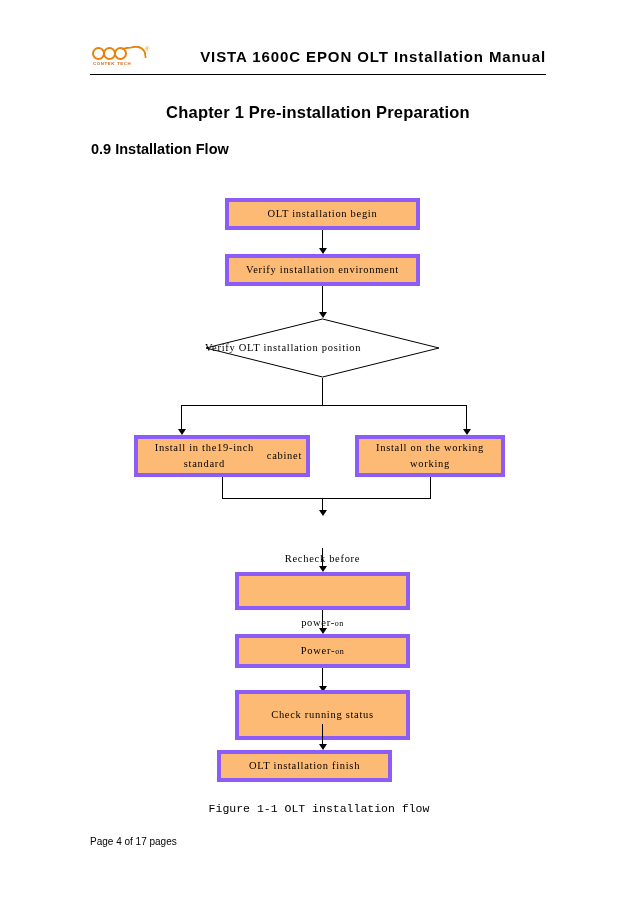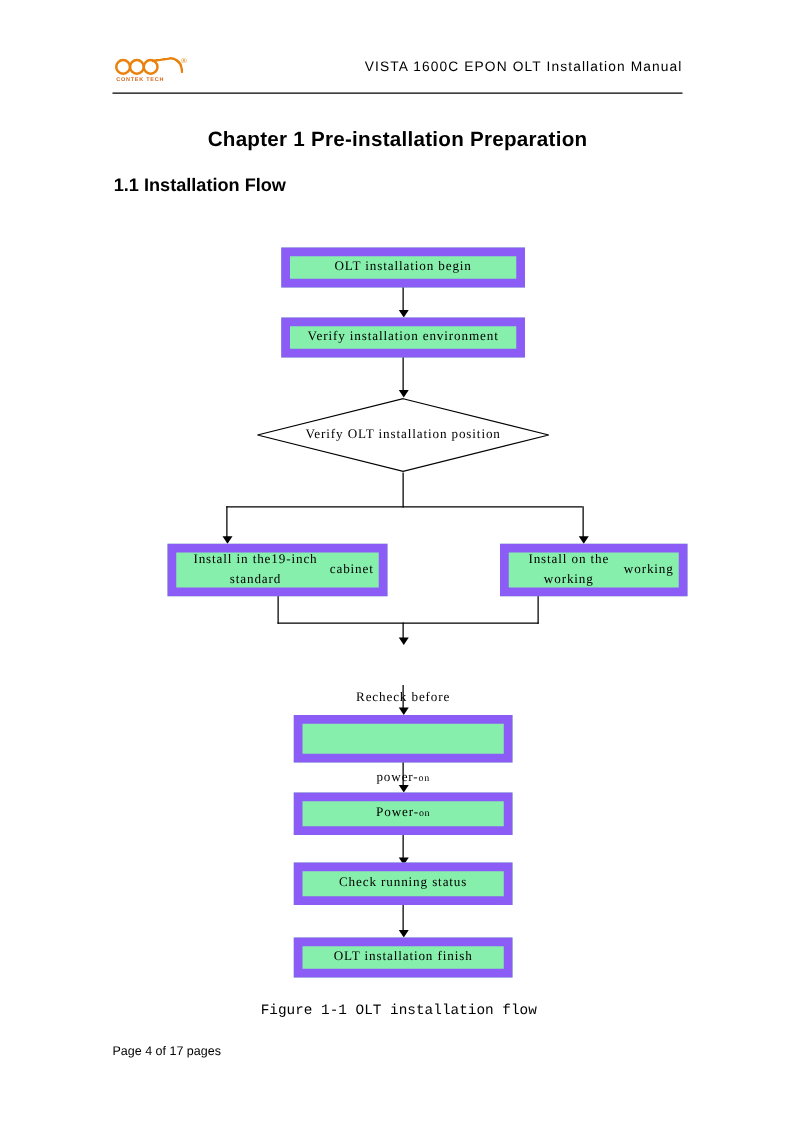--- a/index.html
+++ b/index.html
@@ -84,22 +84,22 @@
     letter-spacing: 0.6px;
     color: #d2691e;
     font-family: "Liberation Sans", sans-serif;
     font-weight: bold;
   }
   .header-title {
     position: absolute;
     right: 0;
     top: 2px;
     font-family: "Liberation Sans", sans-serif;
-    font-weight: normal;
-    font-size: 11px;
+    font-weight: bold;
+    font-size: 15px;
     letter-spacing: 0.9px;
     color: #000;
     white-space: nowrap;
   }
   .header-rule {
     position: absolute;
     left: 90px;
     top: 74px;
     width: 456px;
     height: 0;
@@ -132,22 +132,22 @@
   .flow {
     position: absolute;
     left: 90px;
     top: 190px;
     width: 458px;
     height: 610px;
   }
   .node {
     position: absolute;
     box-sizing: border-box;
-    border: 7px solid #8b5cf6;
-    background: #86efac;
+    border: 4px solid #8b5cf6;
+    background: #fdba74;
     display: flex;
     align-items: center;
     justify-content: center;
     text-align: center;
     font-family: "Liberation Serif", serif;
     font-size: 10.5px;
     letter-spacing: 0.7px;
     line-height: 1.45;
     padding: 2px 4px;
   }
@@ -156,21 +156,21 @@
     background: transparent;
   }
   .diamond-svg {
     position: absolute;
     left: 0;
     top: 0;
   }
   .diamond-label {
     position: absolute;
     width: 100%;
-    text-align: center;
+    text-align: left;
     font-size: 10.5px;
     letter-spacing: 0.7px;
   }
 
   .conn {
     position: absolute;
     background: #000;
   }
   .vline { width: 1px; }
   .hline { height: 1px; }
@@ -220,21 +220,21 @@
         <span class="logo-swoosh"></span>
       </div>
       <span class="logo-reg">®</span>
       <span class="logo-sub">CONTEK TECH</span>
     </div>
     <div class="header-title">VISTA 1600C EPON OLT Installation Manual</div>
   </div>
   <div class="header-rule"></div>
 
   <div class="chapter-title">Chapter 1 Pre-installation Preparation</div>
-  <div class="section-title">1.1 Installation Flow</div>
+  <div class="section-title">0.9 Installation Flow</div>
 
   <div class="flow">
 
     <div class="node" style="left:135px; top:8px; width:195px; height:32px;">OLT installation begin</div>
     <div class="conn vline" style="left:232px; top:40px; height:20px;"></div>
     <div class="arrow-down" style="left:228.5px; top:58px;"></div>
 
     <div class="node" style="left:135px; top:64px; width:195px; height:32px;">Verify installation environment</div>
     <div class="conn vline" style="left:232px; top:96px; height:28px;"></div>
     <div class="arrow-down" style="left:228.5px; top:122px;"></div>
@@ -253,21 +253,21 @@
     <div class="arrow-down" style="left:87.5px; top:239px;"></div>
     <div class="arrow-down" style="left:372.5px; top:239px;"></div>
 
     <div class="node" style="left:44px; top:245px; width:176px; height:42px; flex-direction:row; line-height:1.5;">
       <span>
         <span>Install in the</span><span>19</span><span>-inch standard</span>
       </span>
       <span>cabinet</span>
     </div>
 
-    <div class="node" style="left:265px; top:245px; width:150px; height:42px; flex-direction:row; line-height:1.5;margin-left:45px;">
+    <div class="node" style="left:265px; top:245px; width:150px; height:42px; flex-direction:column; line-height:1.5;">
       <span>Install on the working</span>
       <span>working</span>
     </div>
 
     <div class="conn vline" style="left:132px; top:287px; height:22px;"></div>
     <div class="conn vline" style="left:340px; top:287px; height:22px;"></div>
     <div class="conn hline" style="left:132px; top:308px; width:209px;"></div>
     <div class="conn vline" style="left:232px; top:308px; height:14px;"></div>
     <div class="arrow-down" style="left:228.5px; top:320px;"></div>
 
@@ -280,23 +280,23 @@
     </div>
     <div class="conn vline" style="left:232px; top:420px; height:20px;"></div>
     <div class="arrow-down" style="left:228.5px; top:438px;"></div>
 
     <div class="node" style="left:145px; top:444px; width:175px; height:34px;">
       <span><span>Power-</span><span class="sub">on</span></span>
     </div>
     <div class="conn vline" style="left:232px; top:478px; height:20px;"></div>
     <div class="arrow-down" style="left:228.5px; top:496px;"></div>
 
-    <div class="node" style="left:145px; top:500px; width:175px; height:34px;">Check running status</div>
+    <div class="node" style="left:145px; top:500px; width:175px; height:50px;">Check running status</div>
     <div class="conn vline" style="left:232px; top:534px; height:22px;"></div>
     <div class="arrow-down" style="left:228.5px; top:554px;"></div>
 
-    <div class="node" style="left:145px; top:560px; width:175px; height:32px;">OLT installation finish</div>
+    <div class="node" style="left:127px; top:560px; width:175px; height:32px;">OLT installation finish</div>
   </div>
 
   <div class="figure-caption">Figure 1-1 OLT installation flow</div>
   <div class="page-footer">Page 4 of 17 pages</div>
 
 </div>
 
 </body></html>

